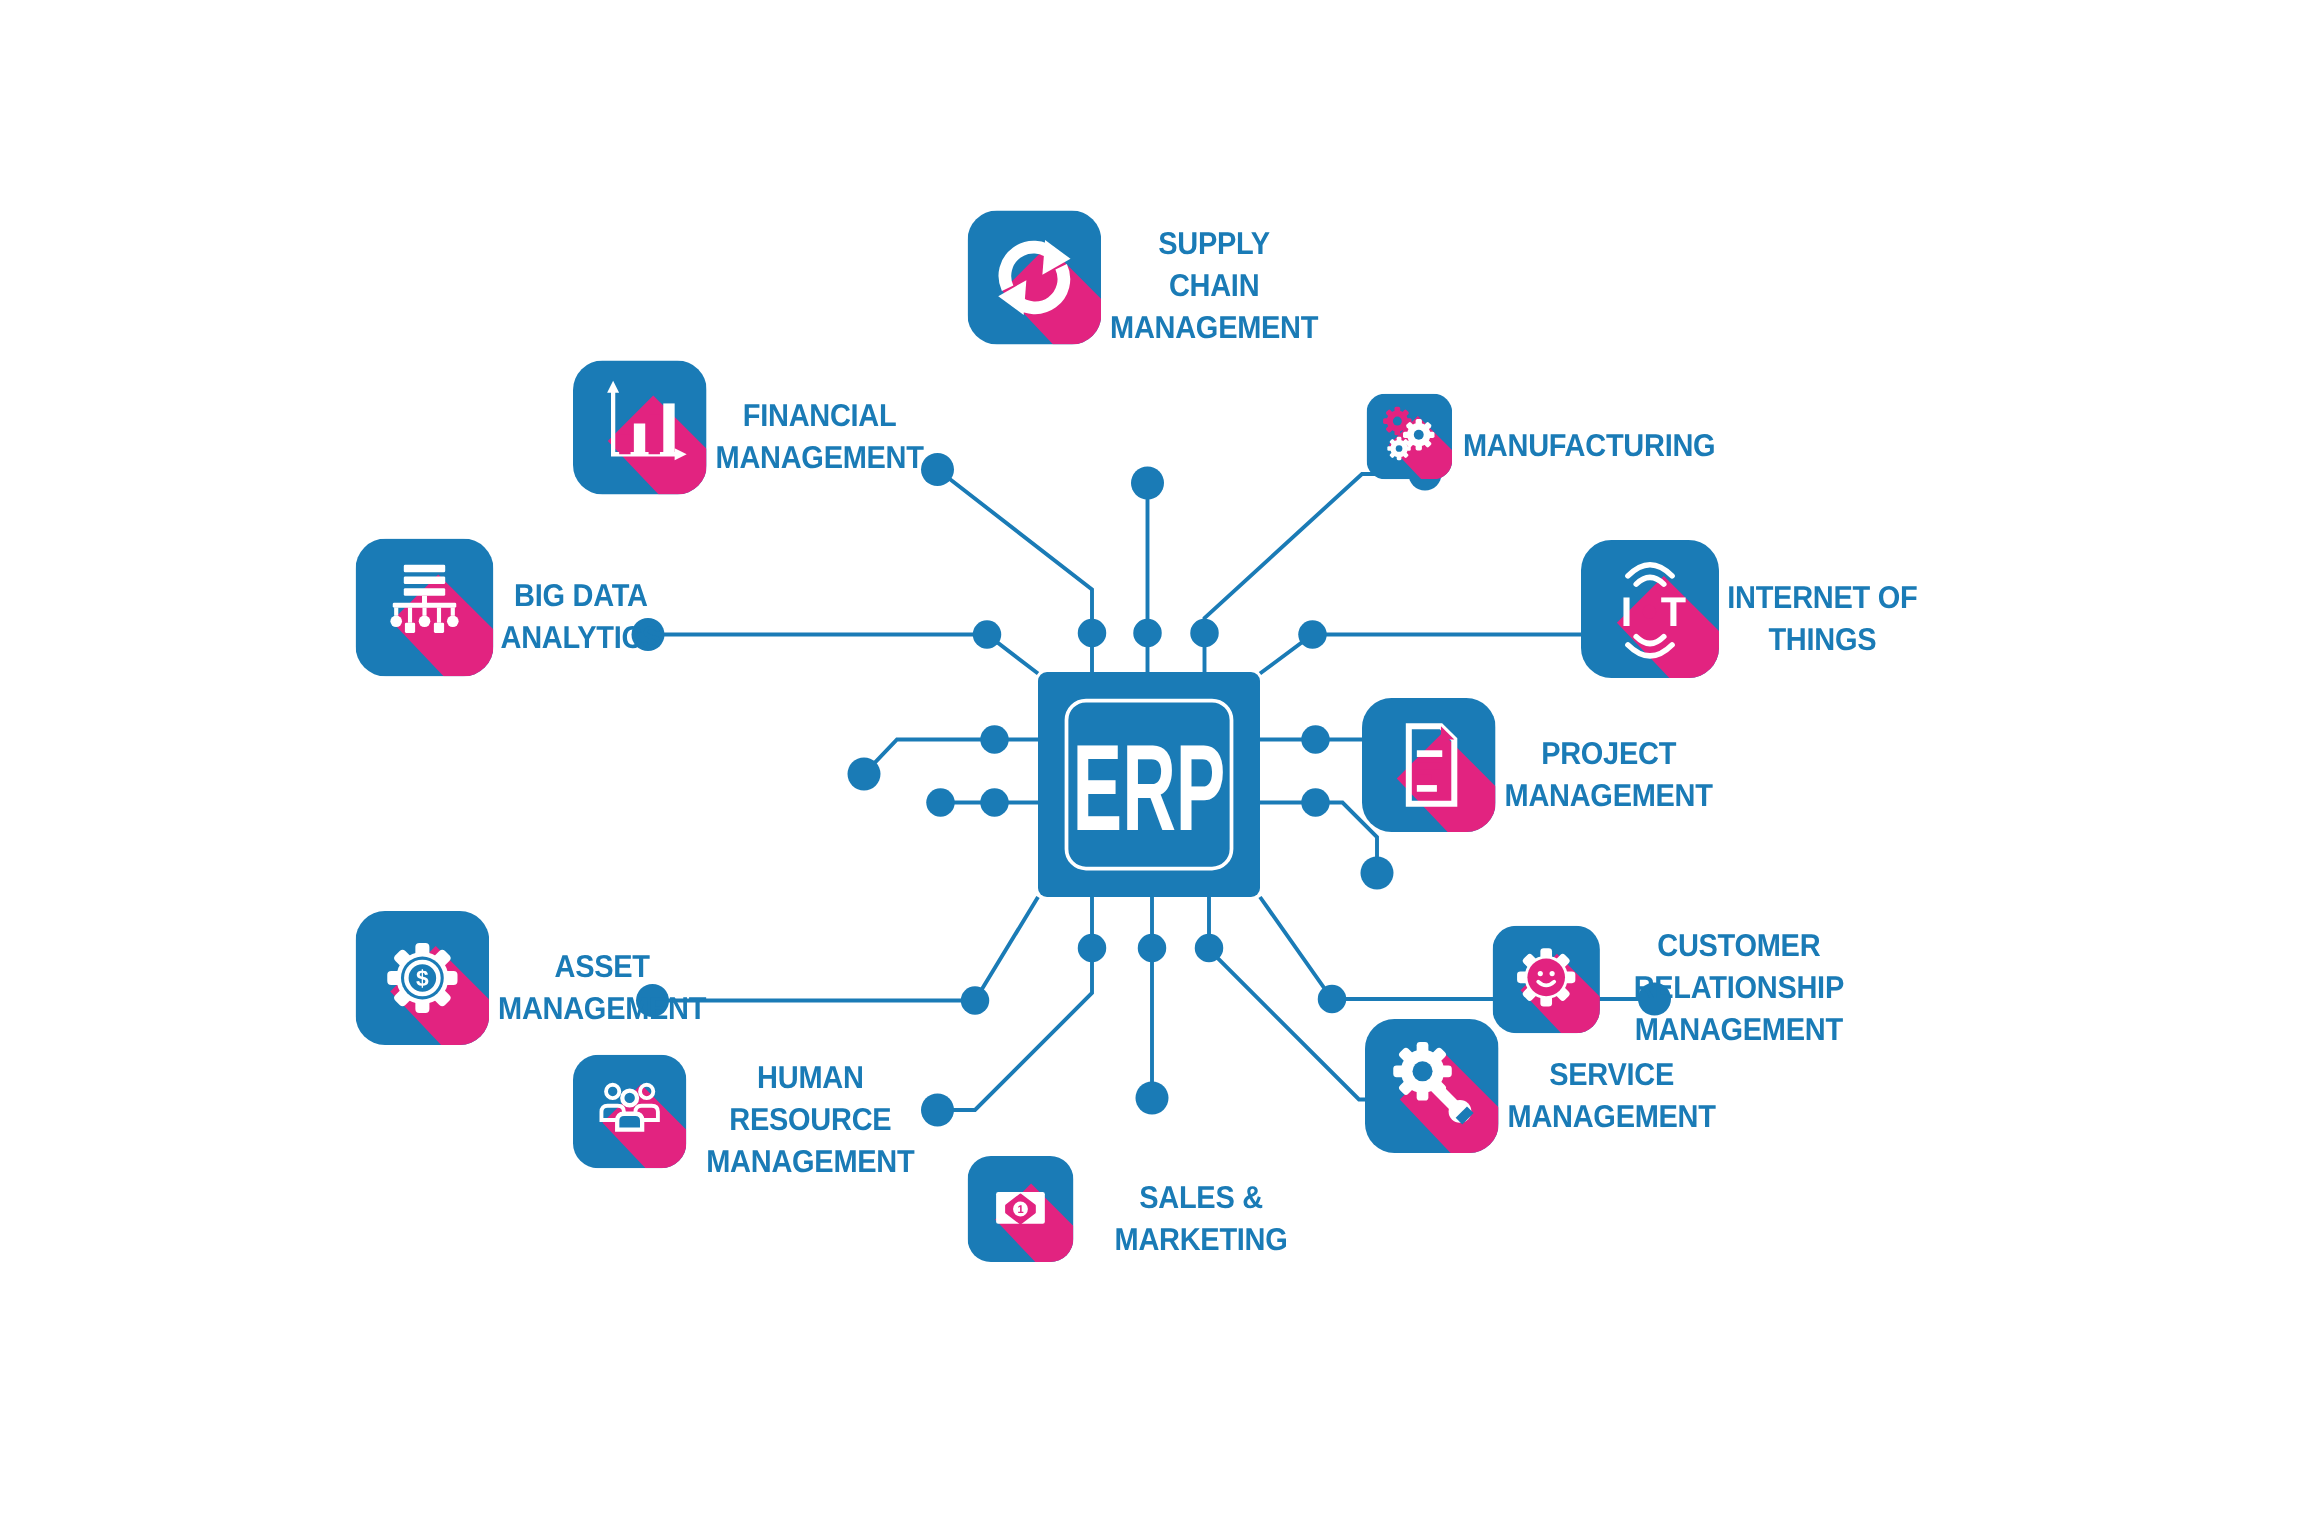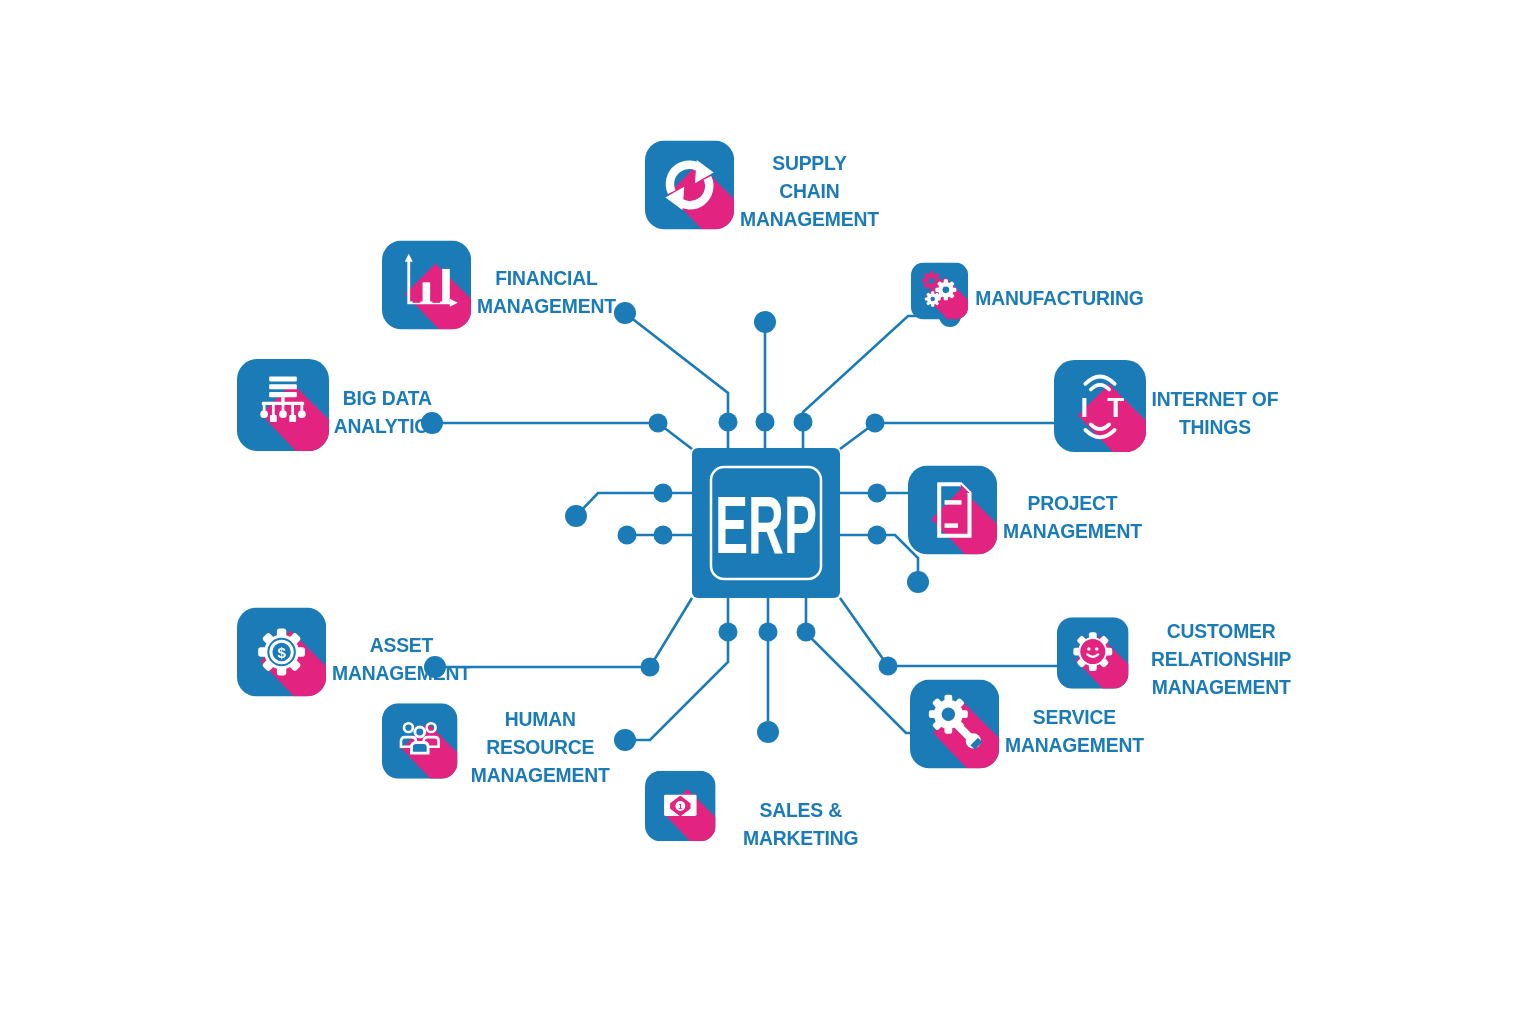--- a/index.html
+++ b/index.html
@@ -319,38 +319,38 @@
   </div>
 
   <div class="node" style="left:908px;top:464px;">
     <svg class="tile" viewBox="0 0 100 100">
         <use href="#sym-doc"></use>
       </svg>
     <div class="label">PROJECT
 MANAGEMENT</div>
   </div>
 
-  <div class="node" style="left:1057px;top:604px;gap:16px;">
+  <div class="node" style="left:995px;top:604px;gap:16px;">
     <svg class="tile" viewBox="0 0 100 100">
         <use href="#sym-gear-smiley"></use>
       </svg>
     <div class="label">CUSTOMER
 RELATIONSHIP
 MANAGEMENT</div>
   </div>
 
   <div class="node" style="left:910px;top:678px;">
     <svg class="tile" viewBox="0 0 100 100">
         <use href="#sym-gear-wrench"></use>
       </svg>
     <div class="label">SERVICE
 MANAGEMENT</div>
   </div>
 
-  <div class="node" style="left:645px;top:760px;align-items:flex-end;">
+  <div class="node" style="left:645px;top:760px;">
     <svg class="tile" viewBox="0 0 100 100">
         <use href="#sym-banknote"></use>
       </svg>
     <div class="label">SALES &amp; MARKETING</div>
   </div>
 
   <div class="node" style="left:382px;top:692px;justify-content:flex-end;">
     <svg class="tile" viewBox="0 0 100 100">
         <use href="#sym-people"></use>
       </svg>

